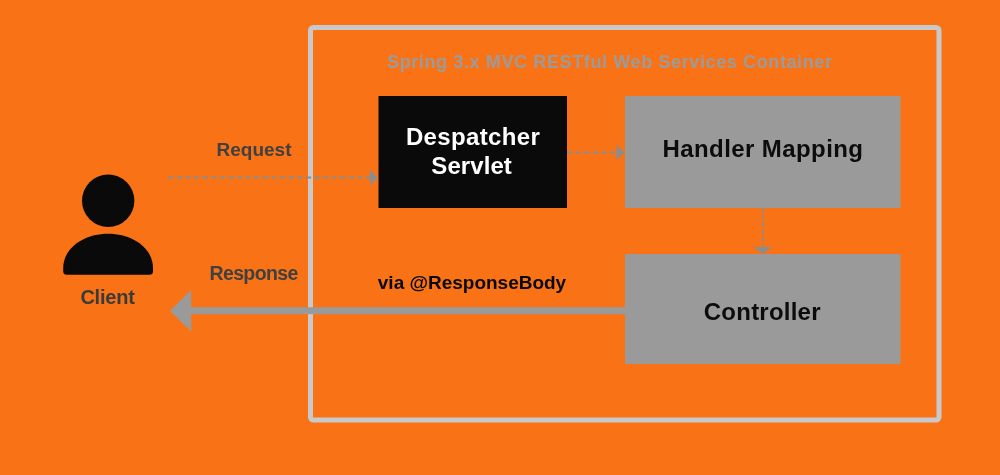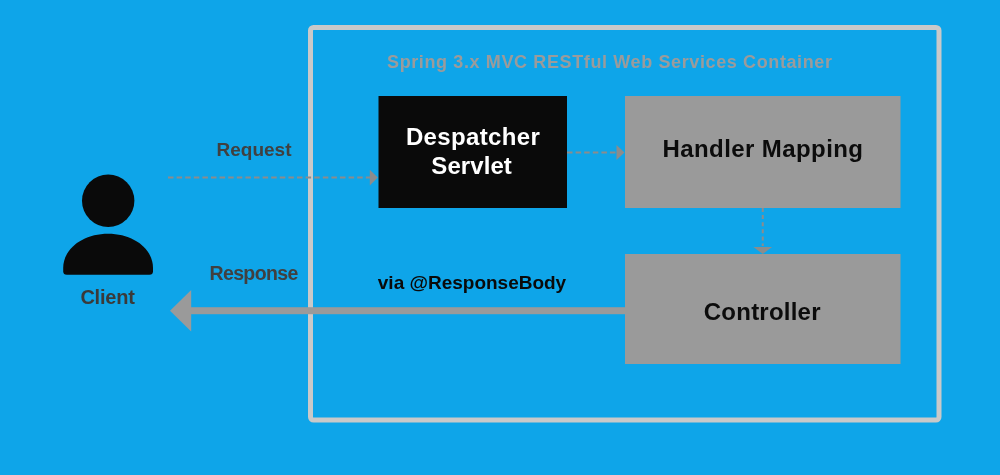--- a/index.html
+++ b/index.html
@@ -1,16 +1,16 @@
 <!DOCTYPE html>
 <html><head>
 <meta charset="utf-8">
 <style>
   html,body{margin:0;padding:0;background:#ffffff;}
-  .stage{position:relative;width:1000px;height:475px;background:#0ea5e9;overflow:hidden;}
+  .stage{position:relative;width:1000px;height:475px;background:#f97316;overflow:hidden;}
   svg{position:absolute;left:0;top:0;}
   text{font-family:"Liberation Sans",sans-serif;font-weight:bold;}
 </style>
 </head>
 <body>
 <div class="stage">
 <svg width="1000" height="475" viewBox="0 0 1000 475">
 
   <rect x="310.5" y="27.5" width="628.5" height="392.5" rx="3" fill="none" stroke="#c9c9c9" stroke-width="5"></rect>
 

